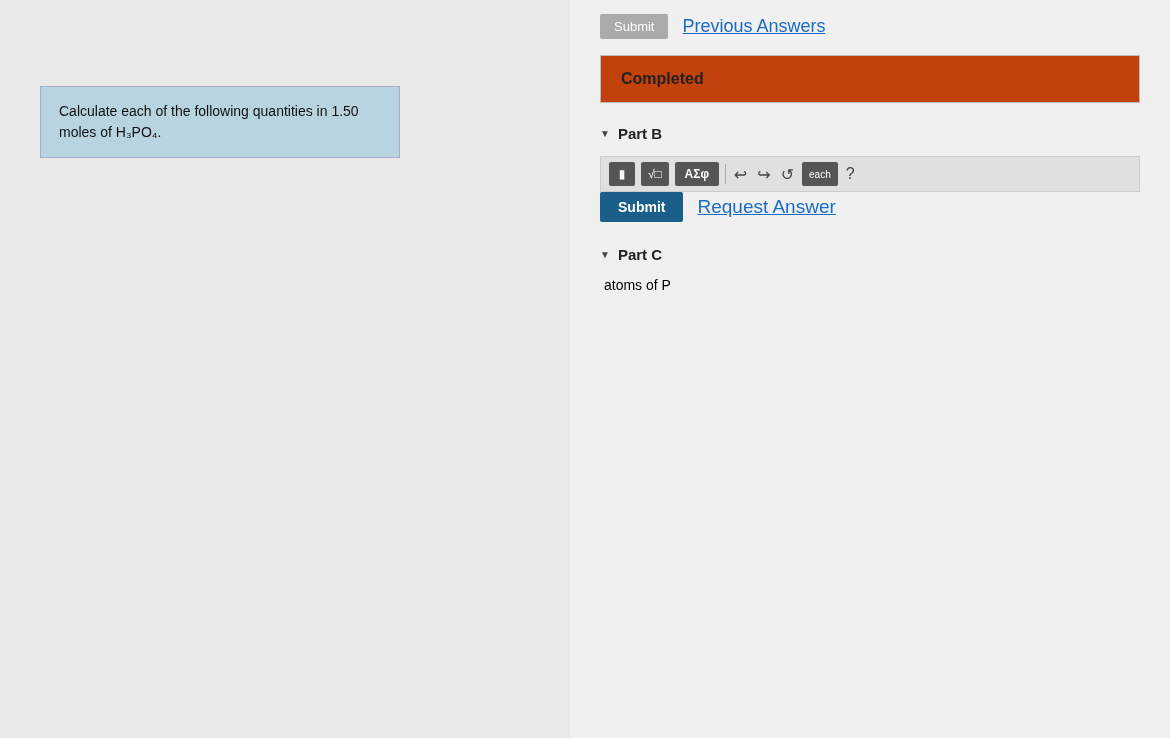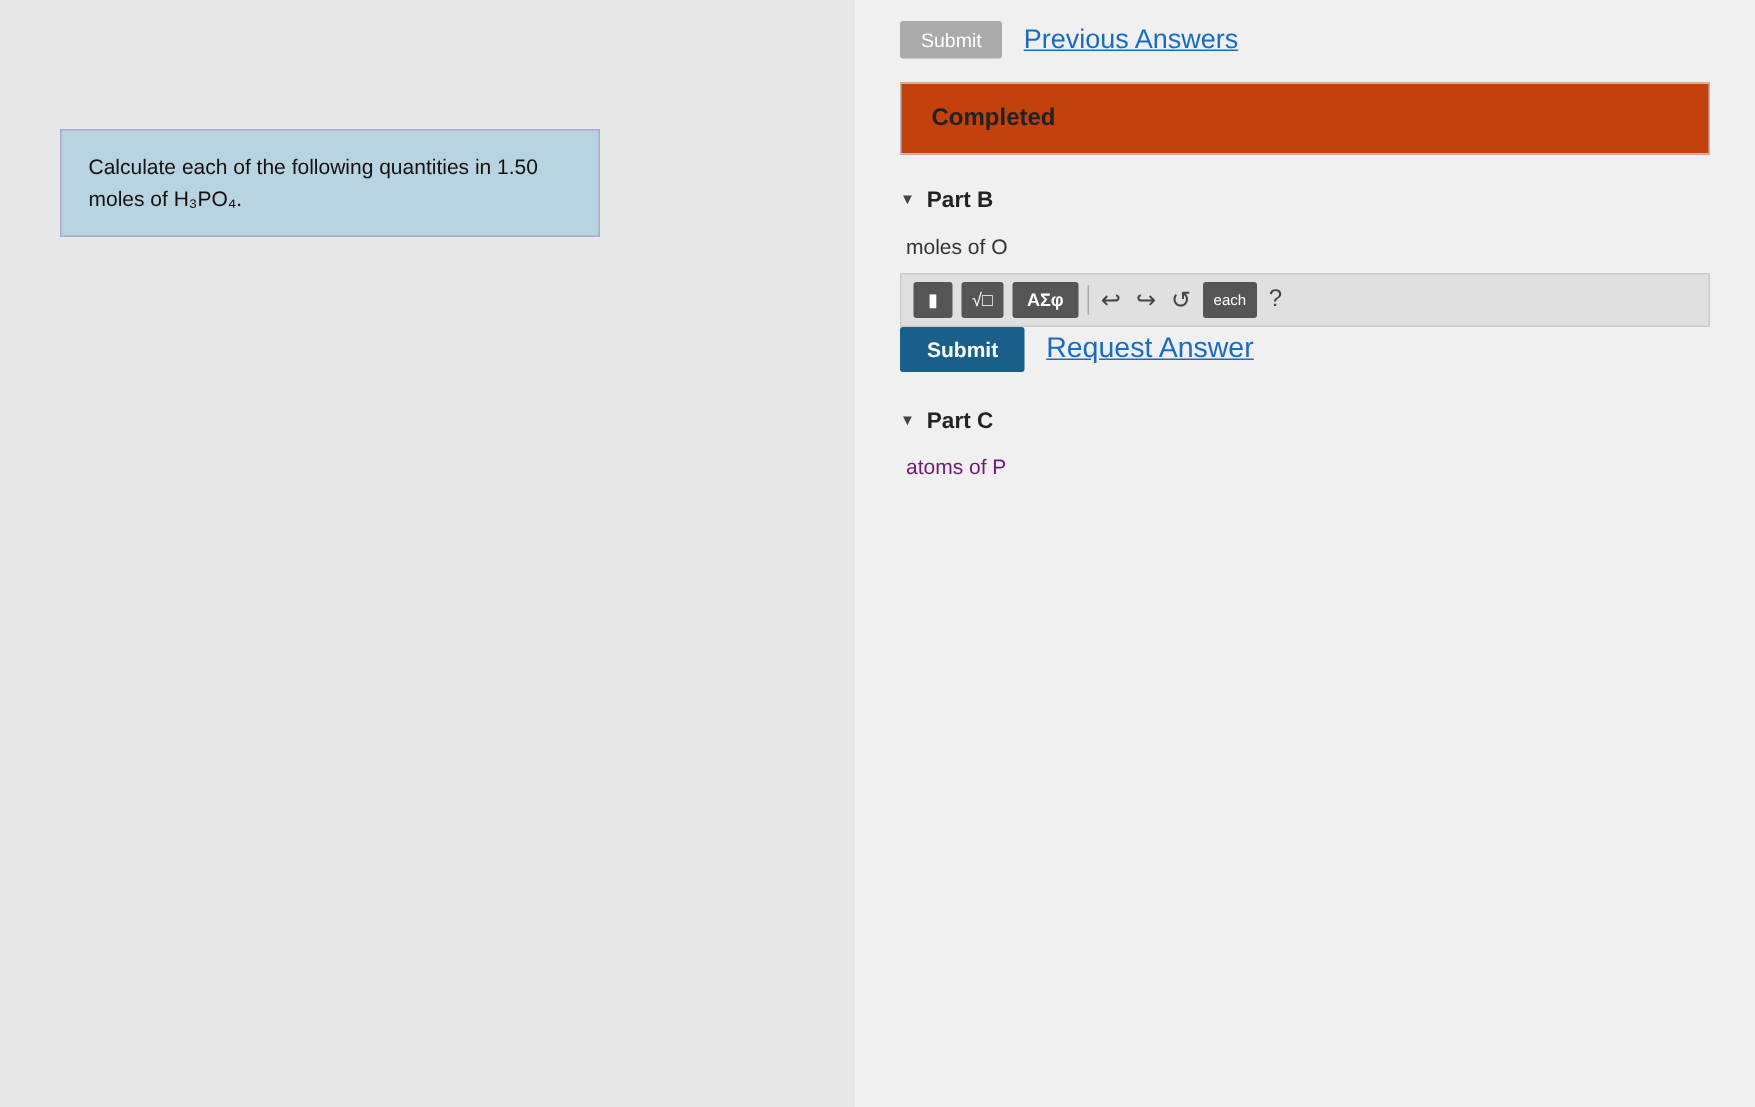--- a/index.html
+++ b/index.html
@@ -201,21 +201,21 @@
       cursor: pointer;
     }
 
     
     .part-c-section {
       border-top: none;
     }
 
     .atoms-label {
       font-size: 14px;
-      color: #701a75;
+      color: #000000;
       margin-top: 8px;
       padding-left: 4px;
     }
 
     .input-block {
       width: 100%;
     }
   </style>
 </head>
 <body>
@@ -235,23 +235,20 @@
 
   <div class="completed-box">
     <span>Completed</span>
   </div>
 
   <div class="part-header">
     <span class="part-arrow">▼</span>
     <span>Part B</span>
   </div>
 
-  <div class="part-label">
-    <span>moles of O</span>
-  </div>
 
   <div class="input-block">
 
     <div class="math-toolbar">
       <button class="toolbar-btn">▮</button>
       <button class="toolbar-btn">
         <span>√□</span>
       </button>
       <button class="toolbar-btn wide">
         <span>ΑΣφ</span>

